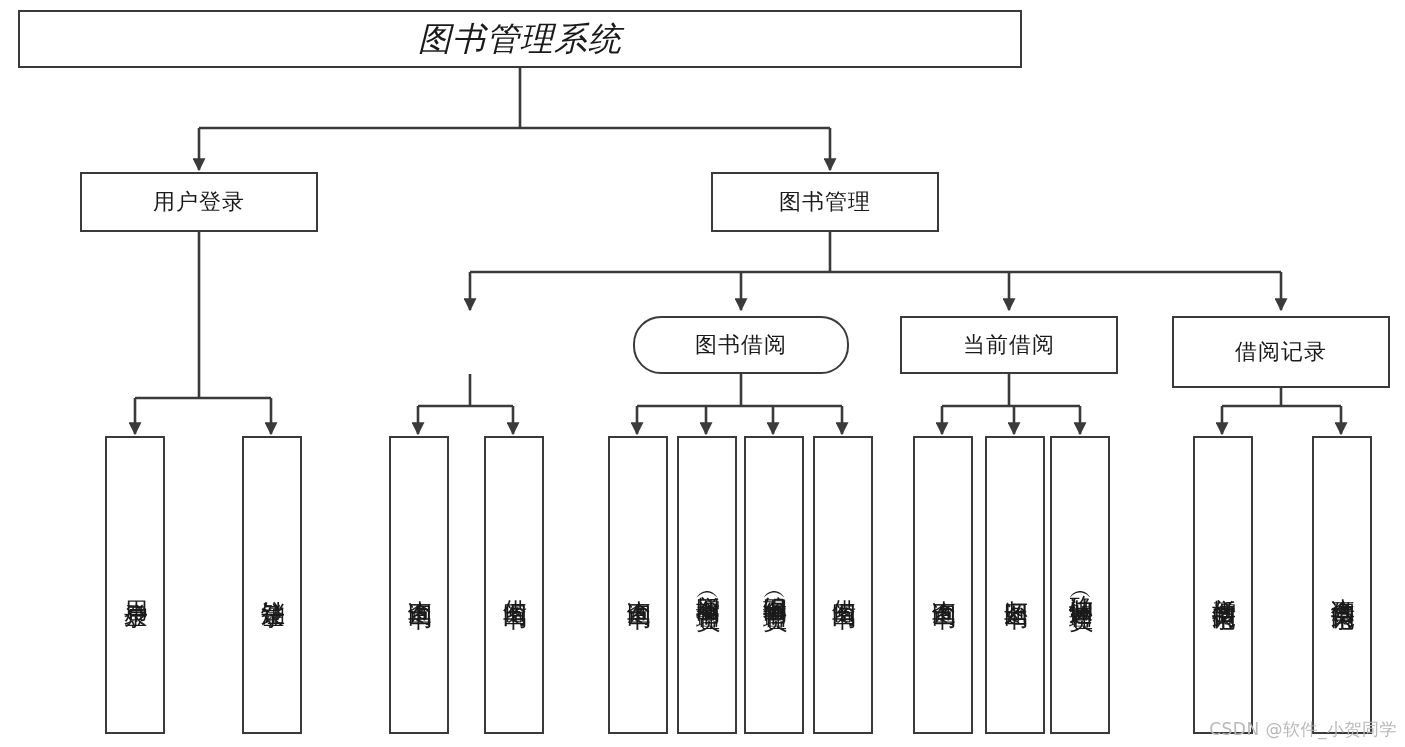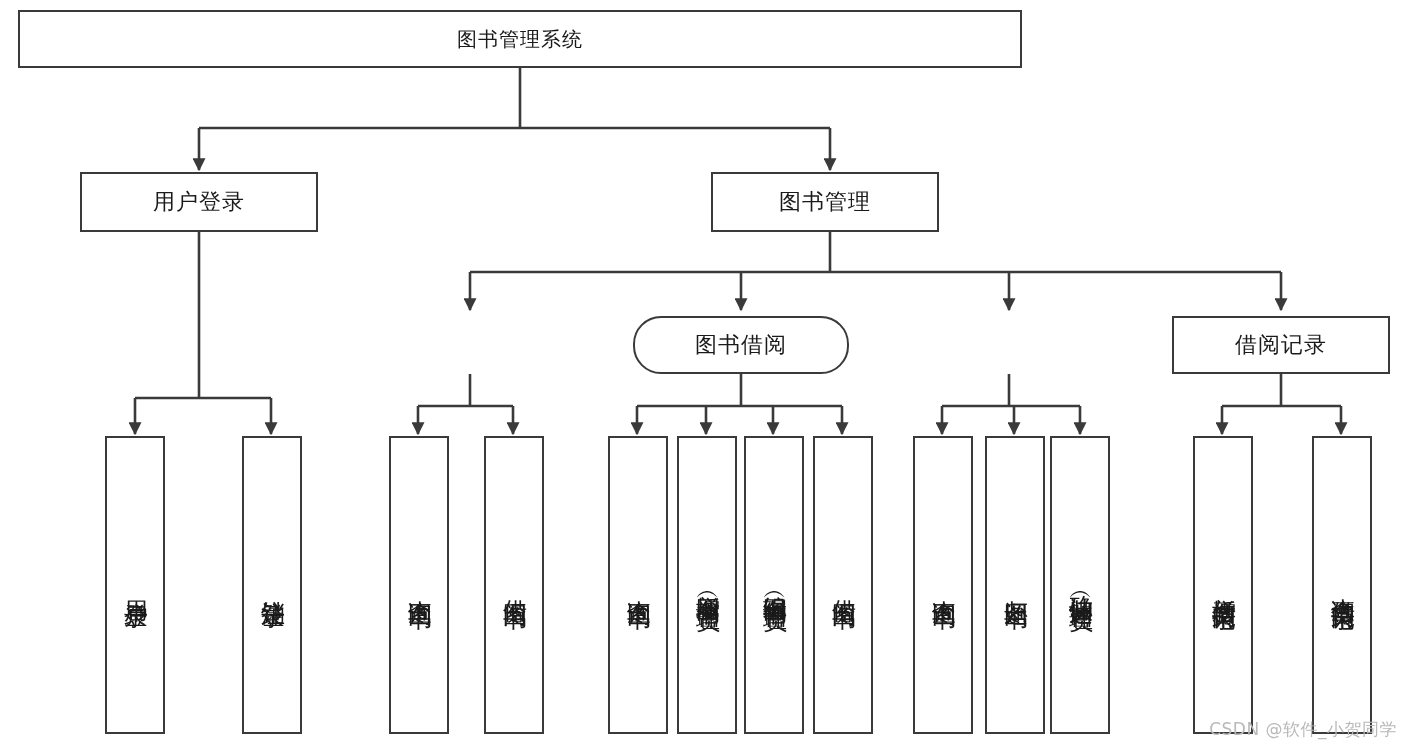--- a/index.html
+++ b/index.html
@@ -32,22 +32,23 @@
     border: 2px solid #3a3a3a;
     background: #ffffff;
     display: flex;
     align-items: center;
     justify-content: center;
     color: #1a1a1a;
     text-align: center;
     z-index: 2;
   }
   .node.root {
-    font-size: 20px;
+    font-size: 33px;
     letter-spacing: 1px;
+    font-style: italic;
   }
   .node.lvl2 {
     font-size: 22px;
     letter-spacing: 1px;
   }
   .node.lvl3 {
     font-size: 22px;
     letter-spacing: 1px;
   }
   .node.leaf {
@@ -136,21 +137,24 @@
   <div class="node lvl2" style="left:80px; top:172px; width:238px; height:60px;">
     <span>用户登录</span>
   </div>
   <div class="node lvl2" style="left:711px; top:172px; width:228px; height:60px;">
     <span>图书管理</span>
   </div>
 
   <div class="node lvl3" style="left:633px; top:316px; width:216px; height:58px;border-radius:28px;">
     <span>图书借阅</span>
   </div>
-  <div class="node lvl3" style="left:1172px; top:316px; width:218px; height:58px;">
+  <div class="node lvl3" style="left:900px; top:316px; width:218px; height:58px;">
+    <span>当前借阅</span>
+  </div>
+  <div class="node lvl3" style="left:1172px; top:316px; width:218px; height:72px;">
     <span>借阅记录</span>
   </div>
 
   <div class="node leaf" style="left:105px; top:436px; width:60px; height:298px;">
     <span class="vtext">用户登录</span>
   </div>
   <div class="node leaf" style="left:242px; top:436px; width:60px; height:298px;">
     <span class="vtext">注销登录</span>
   </div>
 

